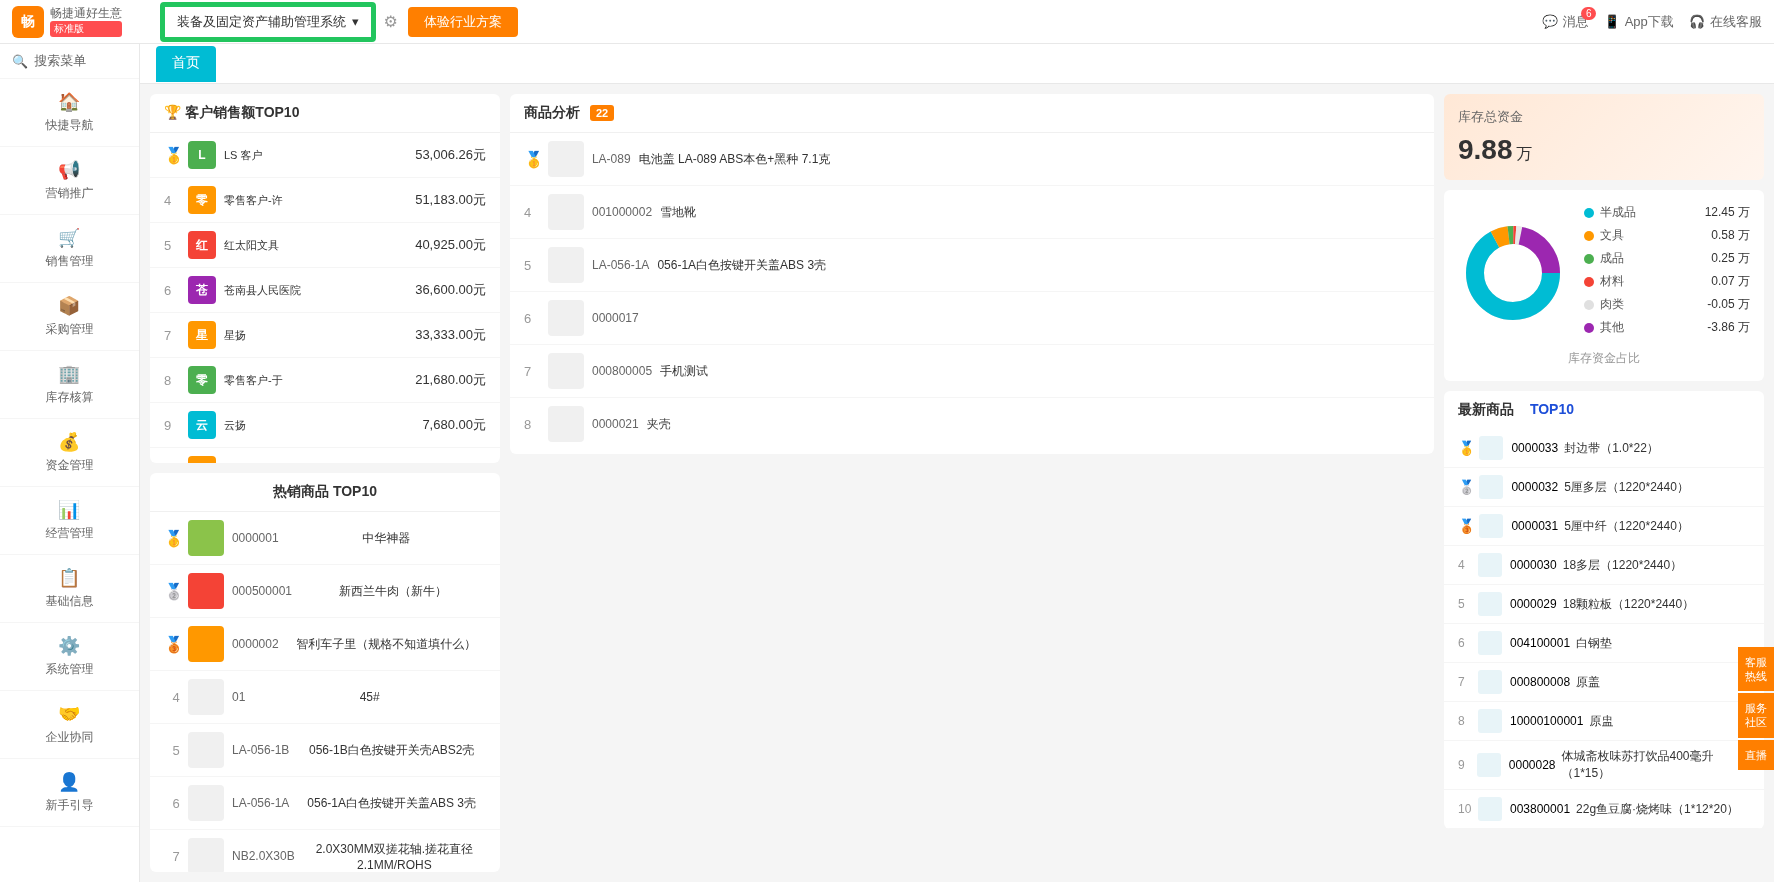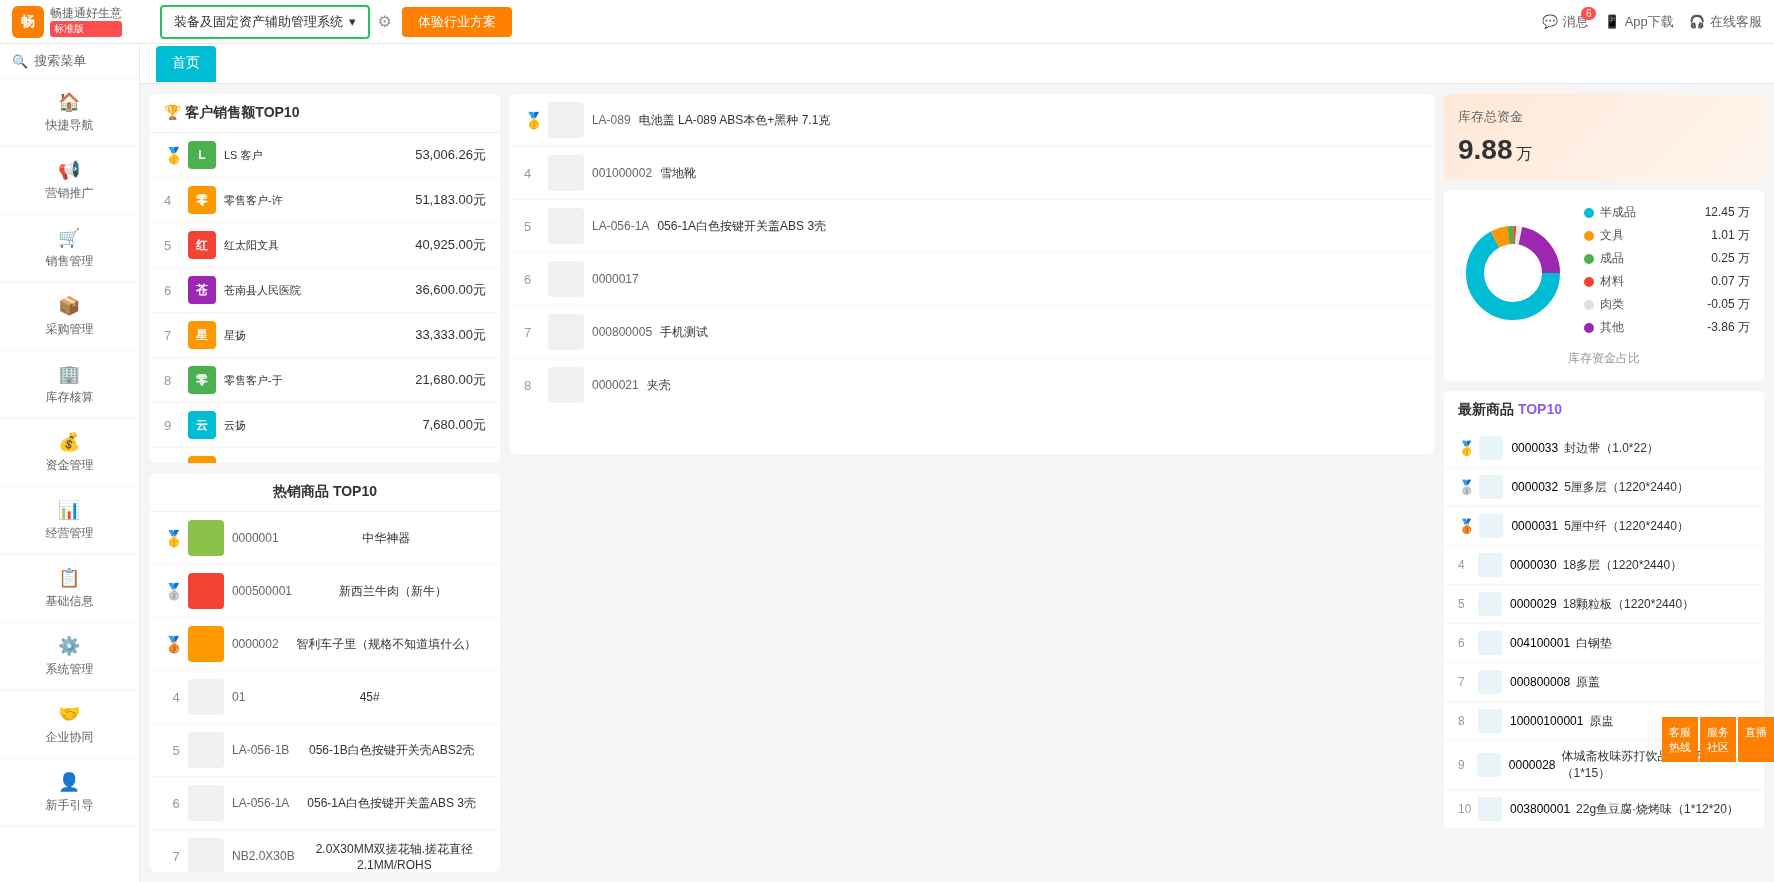--- a/index.html
+++ b/index.html
@@ -26,21 +26,21 @@
       background: #ff7f00;
       border-radius: 6px;
       display: flex; align-items: center; justify-content: center;
       color: white; font-weight: bold; font-size: 14px;
     }
     .logo-text { font-size: 12px; color: #666; line-height: 1.3; }
     .logo-badge { background: #ff4d4f; color: white; font-size: 10px; padding: 1px 4px; border-radius: 3px; }
     .system-selector {
       display: flex; align-items: center; gap: 6px;
       padding: 6px 12px;
-      border: 2px solid #22c55e;
+      border: 5px solid #22c55e;
       border-radius: 4px;
       cursor: pointer;
       color: #333;
       margin-left: 8px;
     }
     .trial-btn {
       background: #ff7f00;
       color: white;
       border: none;
       padding: 6px 16px;
@@ -267,21 +267,21 @@
       background: #fff;
       border-radius: 6px;
       overflow: hidden;
     }
     .latest-header {
       padding: 10px 14px;
       font-weight: bold;
       font-size: 14px;
       color: #333;
     }
-    .latest-header span.top10 { color: #8b5cf6; }
+    .latest-header span.top10 { color: #1d4ed8; margin-left: 12px; }
     .latest-item {
       display: flex;
       align-items: center;
       padding: 7px 14px;
       border-bottom: 1px solid #f5f5f5;
     }
     .latest-rank { width: 20px; color: #999; font-size: 12px; }
     .latest-thumb {
       width: 24px; height: 24px;
       background: #e8f4f8;
@@ -291,23 +291,23 @@
       color: #aaa; font-size: 9px;
       flex-shrink: 0;
     }
     .latest-code { color: #000000; font-size: 12px; margin-right: 6px; }
     .latest-name { color: #333; font-size: 12px; }
 
     
     .float-service {
       position: fixed;
       right: 0;
-      bottom: 120px;
-      display: flex;
-      flex-direction: row;
+      bottom: 112px;
+      display: flex;
+      flex-direction: column;
       gap: 2px;
     }
     .float-btn {
       background: #ff7f00;
       color: white;
       font-size: 11px;
       padding: 8px 6px;
       cursor: pointer;
       text-align: center;
       width: 36px;
@@ -552,20 +552,24 @@
     <div class="product-thumb"></div>
     <span class="product-code">NB2.0X30B</span>
     <span class="product-name">2.0X30MM双搓花轴.搓花直径2.1MM/ROHS</span>
   </div>
               </div>
           </div>
         </div>
 
         <div class="middle-panel">
           <div class="top-products-panel">
+            <div class="panel-header">
+              商品分析
+              <span style="background:#ff7f00; color:white; font-size:11px; padding:2px 6px; border-radius:3px; margin-left:6px;">22</span>
+            </div>
             <div class="scroll-area">
             <div class="product-item">
     <span style="font-size:16px;margin-right:4px;">🥇</span>
     <div class="product-thumb"></div>
     <span class="product-code">LA-089</span>
     <span class="product-name">电池盖 LA-089 ABS本色+黑种 7.1克</span>
   </div>
                 <div class="product-item">
     <span class="rank-num">4</span>
     <div class="product-thumb"></div>
@@ -632,21 +636,21 @@
               </div>
               <div class="chart-legend">
                 <div class="legend-item">
                   <span class="legend-dot" style="background:#00bcd4;"></span>
                   <span class="legend-label">半成品</span>
                   <span class="legend-value">12.45 万</span>
                 </div>
                 <div class="legend-item">
                   <span class="legend-dot" style="background:#ff9800;"></span>
                   <span class="legend-label">文具</span>
-                  <span class="legend-value">1.01 万</span>
+                  <span class="legend-value">0.58 万</span>
                 </div>
                 <div class="legend-item">
                   <span class="legend-dot" style="background:#4caf50;"></span>
                   <span class="legend-label">成品</span>
                   <span class="legend-value">0.25 万</span>
                 </div>
                 <div class="legend-item">
                   <span class="legend-dot" style="background:#f44336;"></span>
                   <span class="legend-label">材料</span>
                   <span class="legend-value">0.07 万</span>

